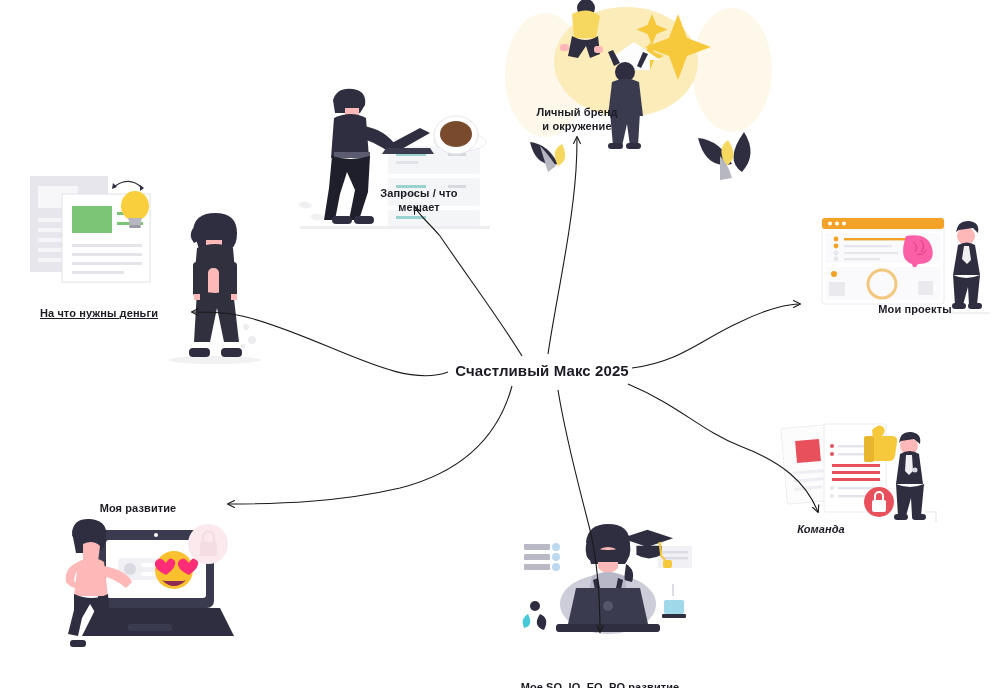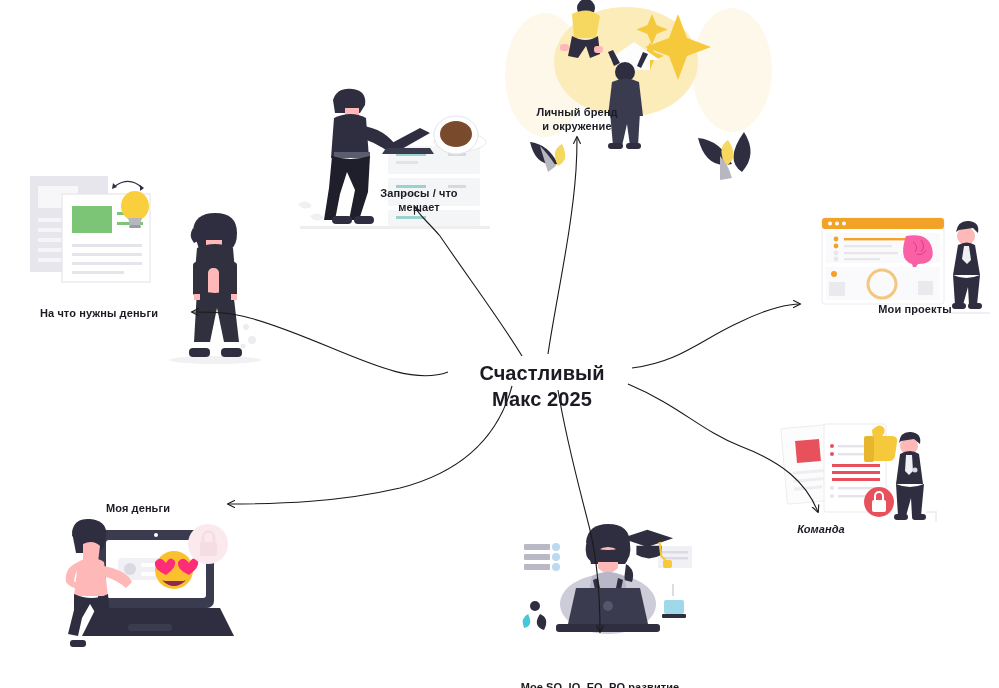--- a/index.html
+++ b/index.html
@@ -17,21 +17,21 @@
   .node-label{
     position:absolute;
     font-weight:bold;
     color:#1b1b24;
     text-align:center;
     line-height:1.28;
     white-space:pre-line;
     letter-spacing:.1px;
   }
   .central{
-    font-size:20px;
+    font-size:15px;
     left:452px;top:361px;
     width:180px;
   }
   .branch{font-size:11px;}
 
   .illus{position:absolute;}
 </style>
 </head>
 <body>
 
@@ -348,29 +348,29 @@
       <path d="M628 384 C 680 406 700 430 740 446 C 782 462 806 482 818 512" marker-end="url(#ah)"></path>
 
       <path d="M558 390 C 566 440 580 490 590 530 C 598 564 600 596 600 632" marker-end="url(#ah)"></path>
 
       <path d="M512 386 C 500 430 470 470 400 488 C 340 502 280 504 228 504" marker-end="url(#ah)"></path>
     </g>
   </svg>
 
   <div class="node-label central">Счастливый Макс 2025</div>
 
-  <div class="node-label branch" style="left:24px;top:306px;width:150px;">На что нужны деньги</div>
+  <div class="node-label branch" style="left:24px;top:306px;width:150px;text-decoration:underline;">На что нужны деньги</div>
 
   <div class="node-label branch" style="left:517px;top:105px;width:120px;">Личный бренд
 и окружение</div>
 
   <div class="node-label branch" style="left:364px;top:186px;width:110px;">Запросы / что
 мешает</div>
 
   <div class="node-label branch" style="left:860px;top:302px;width:110px;">Мои проекты</div>
 
   <div class="node-label branch" style="left:776px;top:522px;width:90px;font-style:italic;">Команда</div>
 
   <div class="node-label branch" style="left:510px;top:680px;width:180px;">Мое SQ, IQ, EQ, PQ развитие</div>
 
-  <div class="node-label branch" style="left:88px;top:501px;width:100px;">Моя деньги</div>
+  <div class="node-label branch" style="left:88px;top:501px;width:100px;">Моя развитие</div>
 
 </div>
 
 </body></html>

